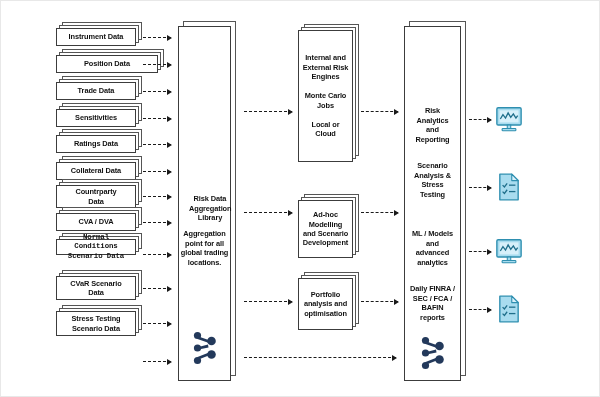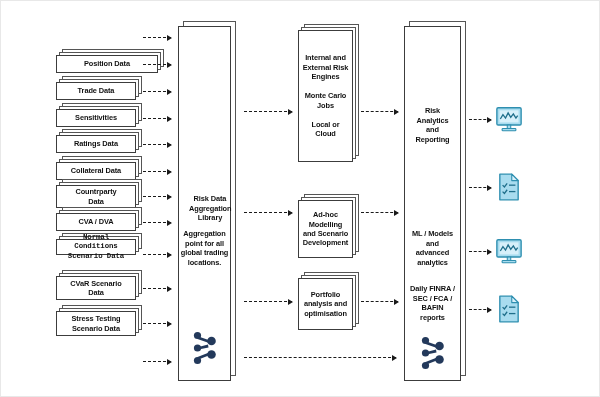--- a/index.html
+++ b/index.html
@@ -103,20 +103,27 @@
   .kafka { position: absolute; }
 
   
   .outicon { position: absolute; }
 </style>
 </head>
 <body>
 
 <div id="canvas">
 
+  <div class="stack" style="left:55px; top:27px; width:80px; height:18px;">
+    <div class="sheet back2"></div>
+    <div class="sheet back1"></div>
+    <div class="sheet front">
+      <span class="label">Instrument Data</span>
+    </div>
+  </div>
   <div class="arrow" style="left:142px; top:36px; width:28px;"></div>
 
   <div class="stack" style="left:55px; top:54px; width:102px; height:18px;">
     <div class="sheet back2"></div>
     <div class="sheet back1"></div>
     <div class="sheet front">
       <span class="label">Position Data</span>
     </div>
   </div>
   <div class="arrow" style="left:142px; top:63px; width:28px;"></div>
@@ -282,20 +289,24 @@
   </div>
   <div class="arrow" style="left:360px; top:300px; width:37px;"></div>
 
   <div class="pillar" style="left:403px; top:25px; width:57px; height:355px;border-radius:17px;">
     <div class="sheet back1"></div>
     <div class="sheet front"></div>
     <div class="ptext" style="top:80px;">Risk
 Analytics
 and
 Reporting</div>
+    <div class="ptext" style="top:135px;">Scenario
+Analysis &amp;
+Stress
+Testing</div>
     <div class="ptext" style="top:203px;">ML / Models
 and
 advanced
 analytics</div>
     <div class="ptext" style="top:258px;">Daily FINRA /
 SEC / FCA /
 BAFIN
 reports</div>
     <div class="kafka" style="left:15px; top:310px; width:28px; height:34px;">
       <svg viewBox="0 0 56 68" width="28" height="34" xmlns="http://www.w3.org/2000/svg">

